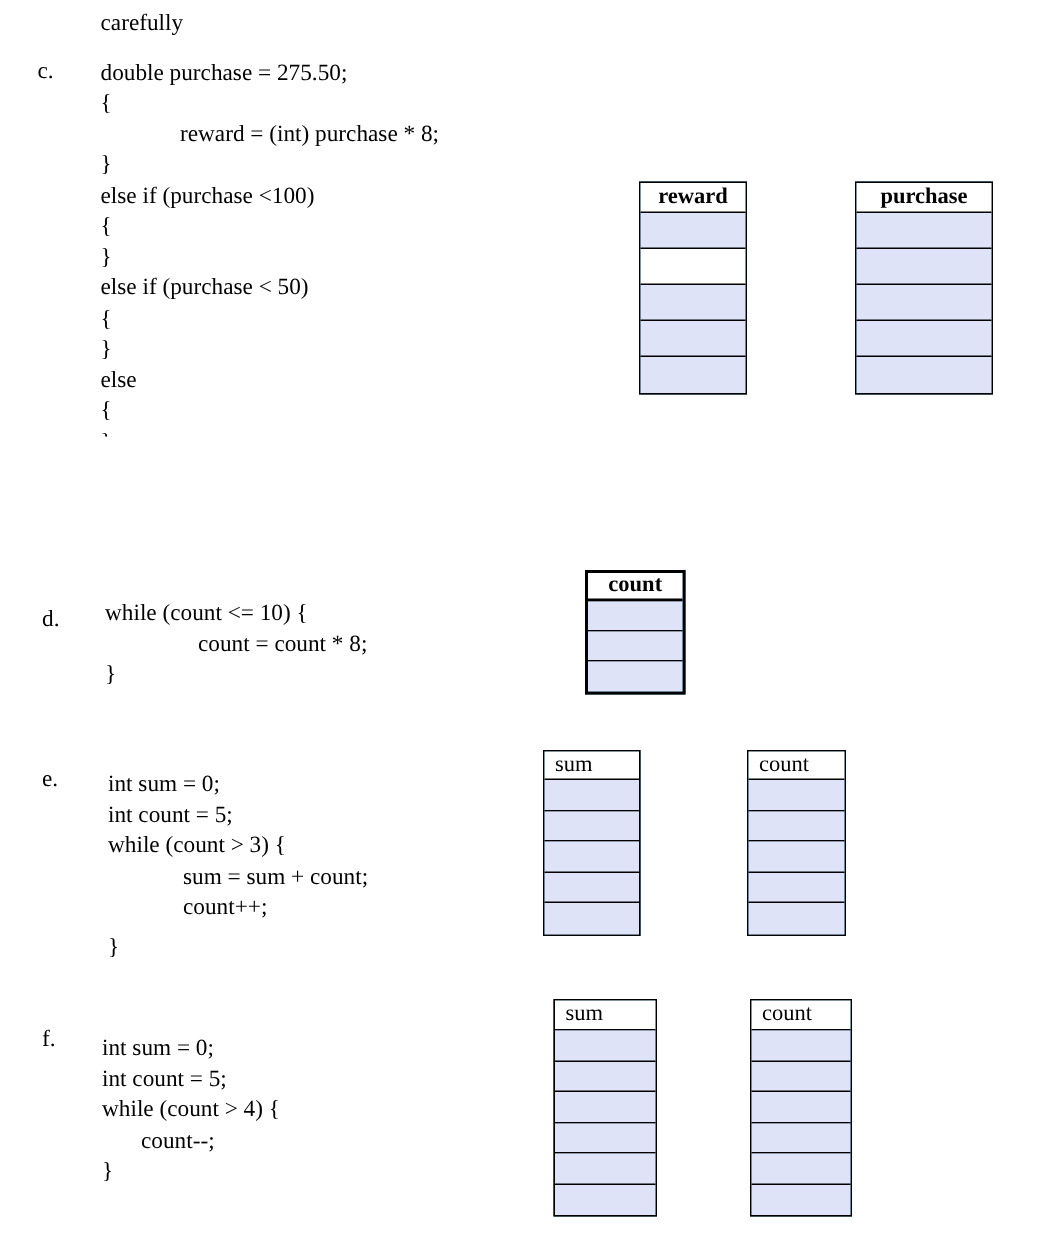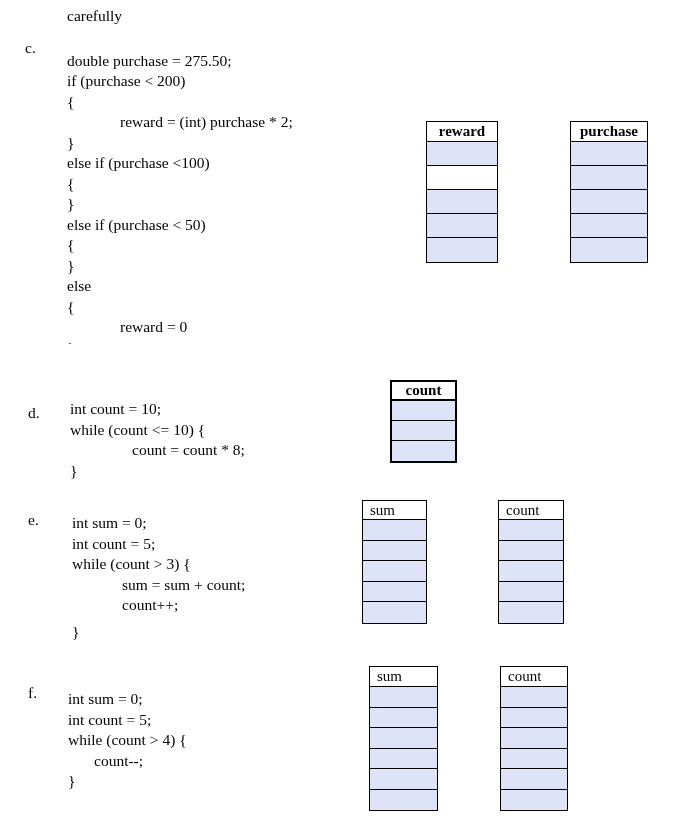--- a/index.html
+++ b/index.html
@@ -21,21 +21,21 @@
   .pos-code-c { left:67px; top:6px; }
   .pos-code-d { left:70px; top:399px; }
   .pos-code-e { left:72px; top:513px; }
   .pos-code-f { left:68px; top:689px; }
 
   .sec-c .indent-1 { padding-left:53px; }
   .sec-d .indent-1 { padding-left:62px; }
   .sec-e .indent-1 { padding-left:50px; }
   .sec-f .indent-1 { padding-left:26px; }
 
-  .sec-c .line-2  { margin-top:24px; }          
+  .sec-c .line-2  { margin-top:12px; }          
   .sec-c .line-18 { height:6px; overflow:hidden; } 
   .sec-e .line-5  { margin-top:6px; }          
 
   
   .var-table { position:absolute; background:#0c4a6e; border:1.5px solid #000; box-sizing:border-box; }
   .var-table .th {
     font-size:15px; background:#fff; border-bottom:1.5px solid #000;
     display:flex; align-items:center; box-sizing:border-box;
   }
   .var-table .cell { box-sizing:border-box; border-bottom:1.5px solid #000; background:var(--cell-fill,#dee3f8); }
@@ -44,21 +44,21 @@
 
   
   .t-reward .th, .t-purchase .th, .t-count-d .th { font-weight:bold; justify-content:center; }
   
   .t-sum-e .th, .t-count-e .th, .t-sum-f .th, .t-count-f .th { justify-content:flex-start; padding-left:7px;text-align:right; }
 
   .t-reward   { left:426px; top:121px; width:72px; }
   .t-reward .th   { height:20px; }
   .t-reward .cell { height:24px; }
 
-  .t-purchase { left:570px; top:121px; width:78px; }
+  .t-purchase { left:570px; top:121px; width:92px; }
   .t-purchase .th   { height:20px; }
   .t-purchase .cell { height:24px; }
 
   .t-count-d  { left:390px; top:380px; width:67px; border-width:2px; }
   .t-count-d .th   { height:19px; border-bottom-width:2px; }
   .t-count-d .cell { height:20px; }
 
   .t-sum-e    { left:362px; top:500px; width:65px; }
   .t-sum-e .th   { height:19px; }
   .t-sum-e .cell { height:20.5px; }
@@ -76,38 +76,35 @@
   .t-count-f .cell { height:20.5px; }
 </style>
 </head>
 <body>
 
 <div id="canvas" style="--cell-fill: #dee3f8; --cell-blank: #ffffff;">
     <div class="sec-label pos-label-c">c.</div>
     <div class="code-block sec-c pos-code-c">
       <div class="code-line indent-0 line-1">carefully</div>
       <div class="code-line indent-0 line-2">double purchase = 275.50;</div>
-      <div class="code-line indent-0 line-3">if (purchase &lt; 200)</div>
       <div class="code-line indent-0 line-4">{</div>
-      <div class="code-line indent-1 line-5">reward = (int) purchase * 2;</div>
+      <div class="code-line indent-1 line-5">reward = (int) purchase * 8;</div>
       <div class="code-line indent-0 line-6">}</div>
       <div class="code-line indent-0 line-7">else if (purchase &lt;100)</div>
       <div class="code-line indent-0 line-8">{</div>
       <div class="code-line indent-0 line-10">}</div>
       <div class="code-line indent-0 line-11">else if (purchase &lt; 50)</div>
       <div class="code-line indent-0 line-12">{</div>
       <div class="code-line indent-0 line-14">}</div>
       <div class="code-line indent-0 line-15">else</div>
       <div class="code-line indent-0 line-16">{</div>
-      <div class="code-line indent-1 line-17">reward = 0</div>
       <div class="code-line indent-0 line-18">}</div>
     </div>
     <div class="sec-label pos-label-d">d.</div>
     <div class="code-block sec-d pos-code-d">
-      <div class="code-line indent-0 line-0">int count = 10;</div>
       <div class="code-line indent-0 line-1">while (count &lt;= 10) {</div>
       <div class="code-line indent-1 line-2">count = count * 8;</div>
       <div class="code-line indent-0 line-3">}</div>
     </div>
     <div class="sec-label pos-label-e">e.</div>
     <div class="code-block sec-e pos-code-e">
       <div class="code-line indent-0 line-0">int sum = 0;</div>
       <div class="code-line indent-0 line-1">int count = 5;</div>
       <div class="code-line indent-0 line-2">while (count &gt; 3) {</div>
       <div class="code-line indent-1 line-3">sum = sum + count;</div>

